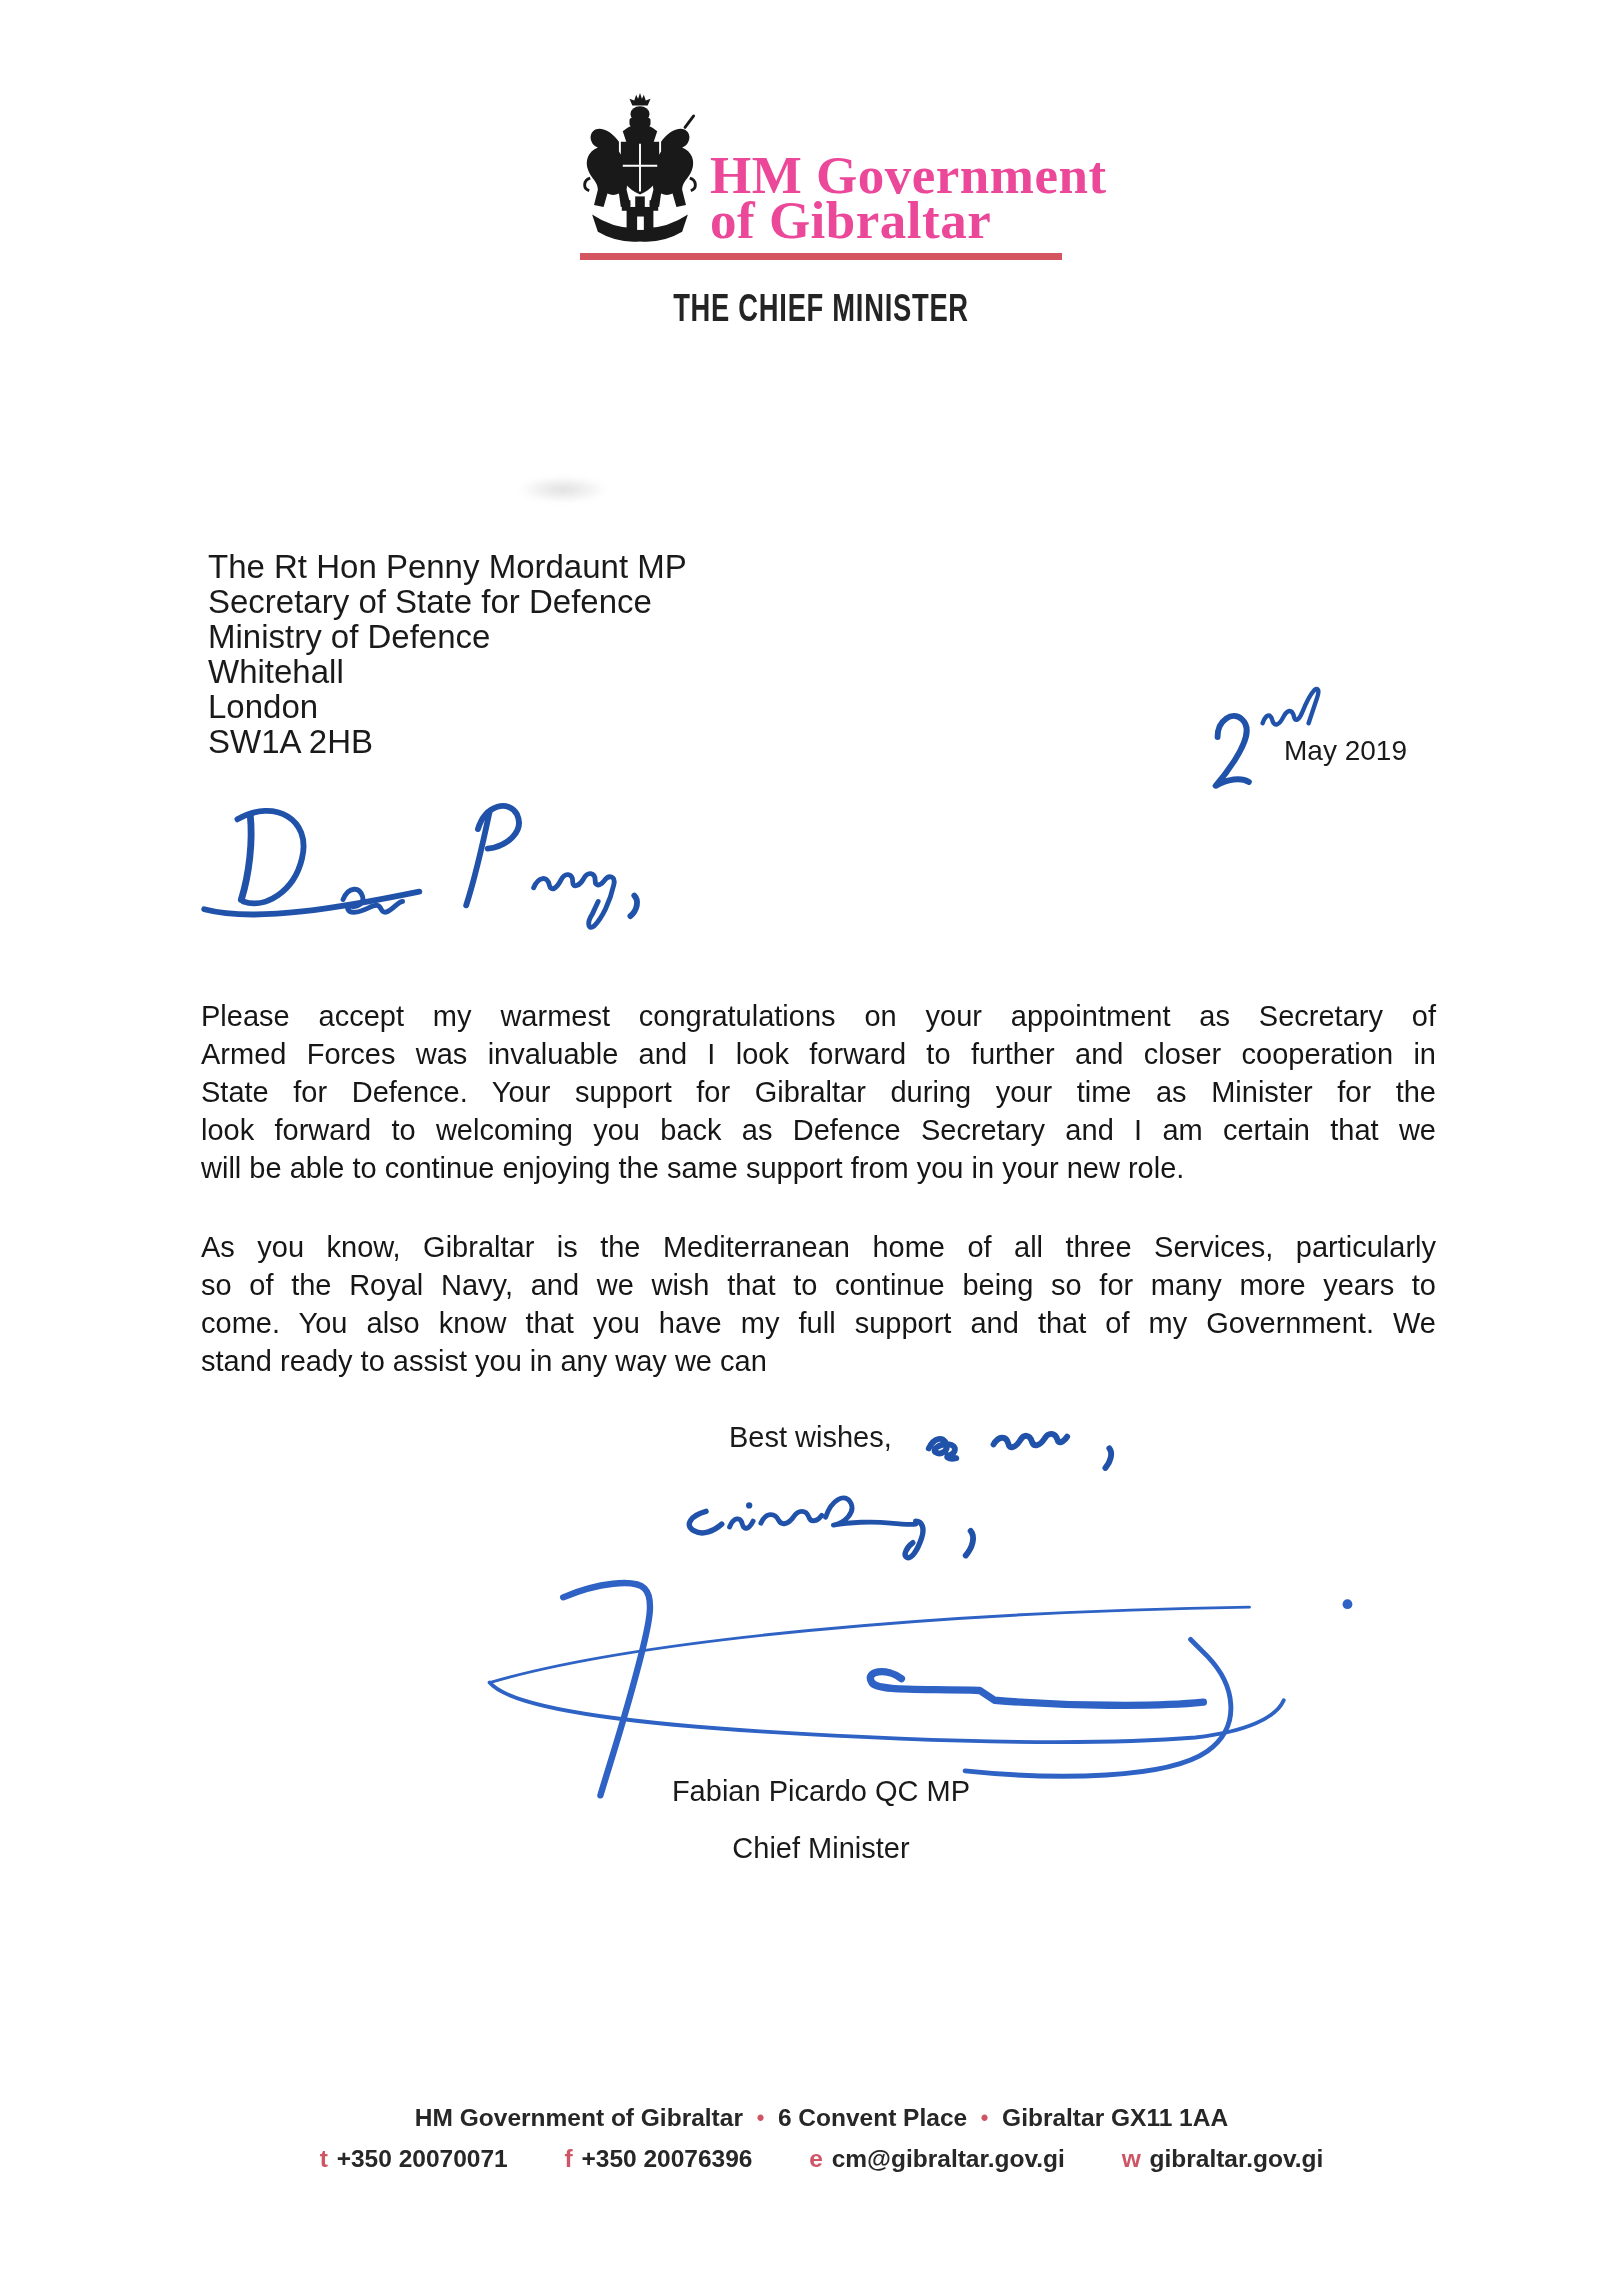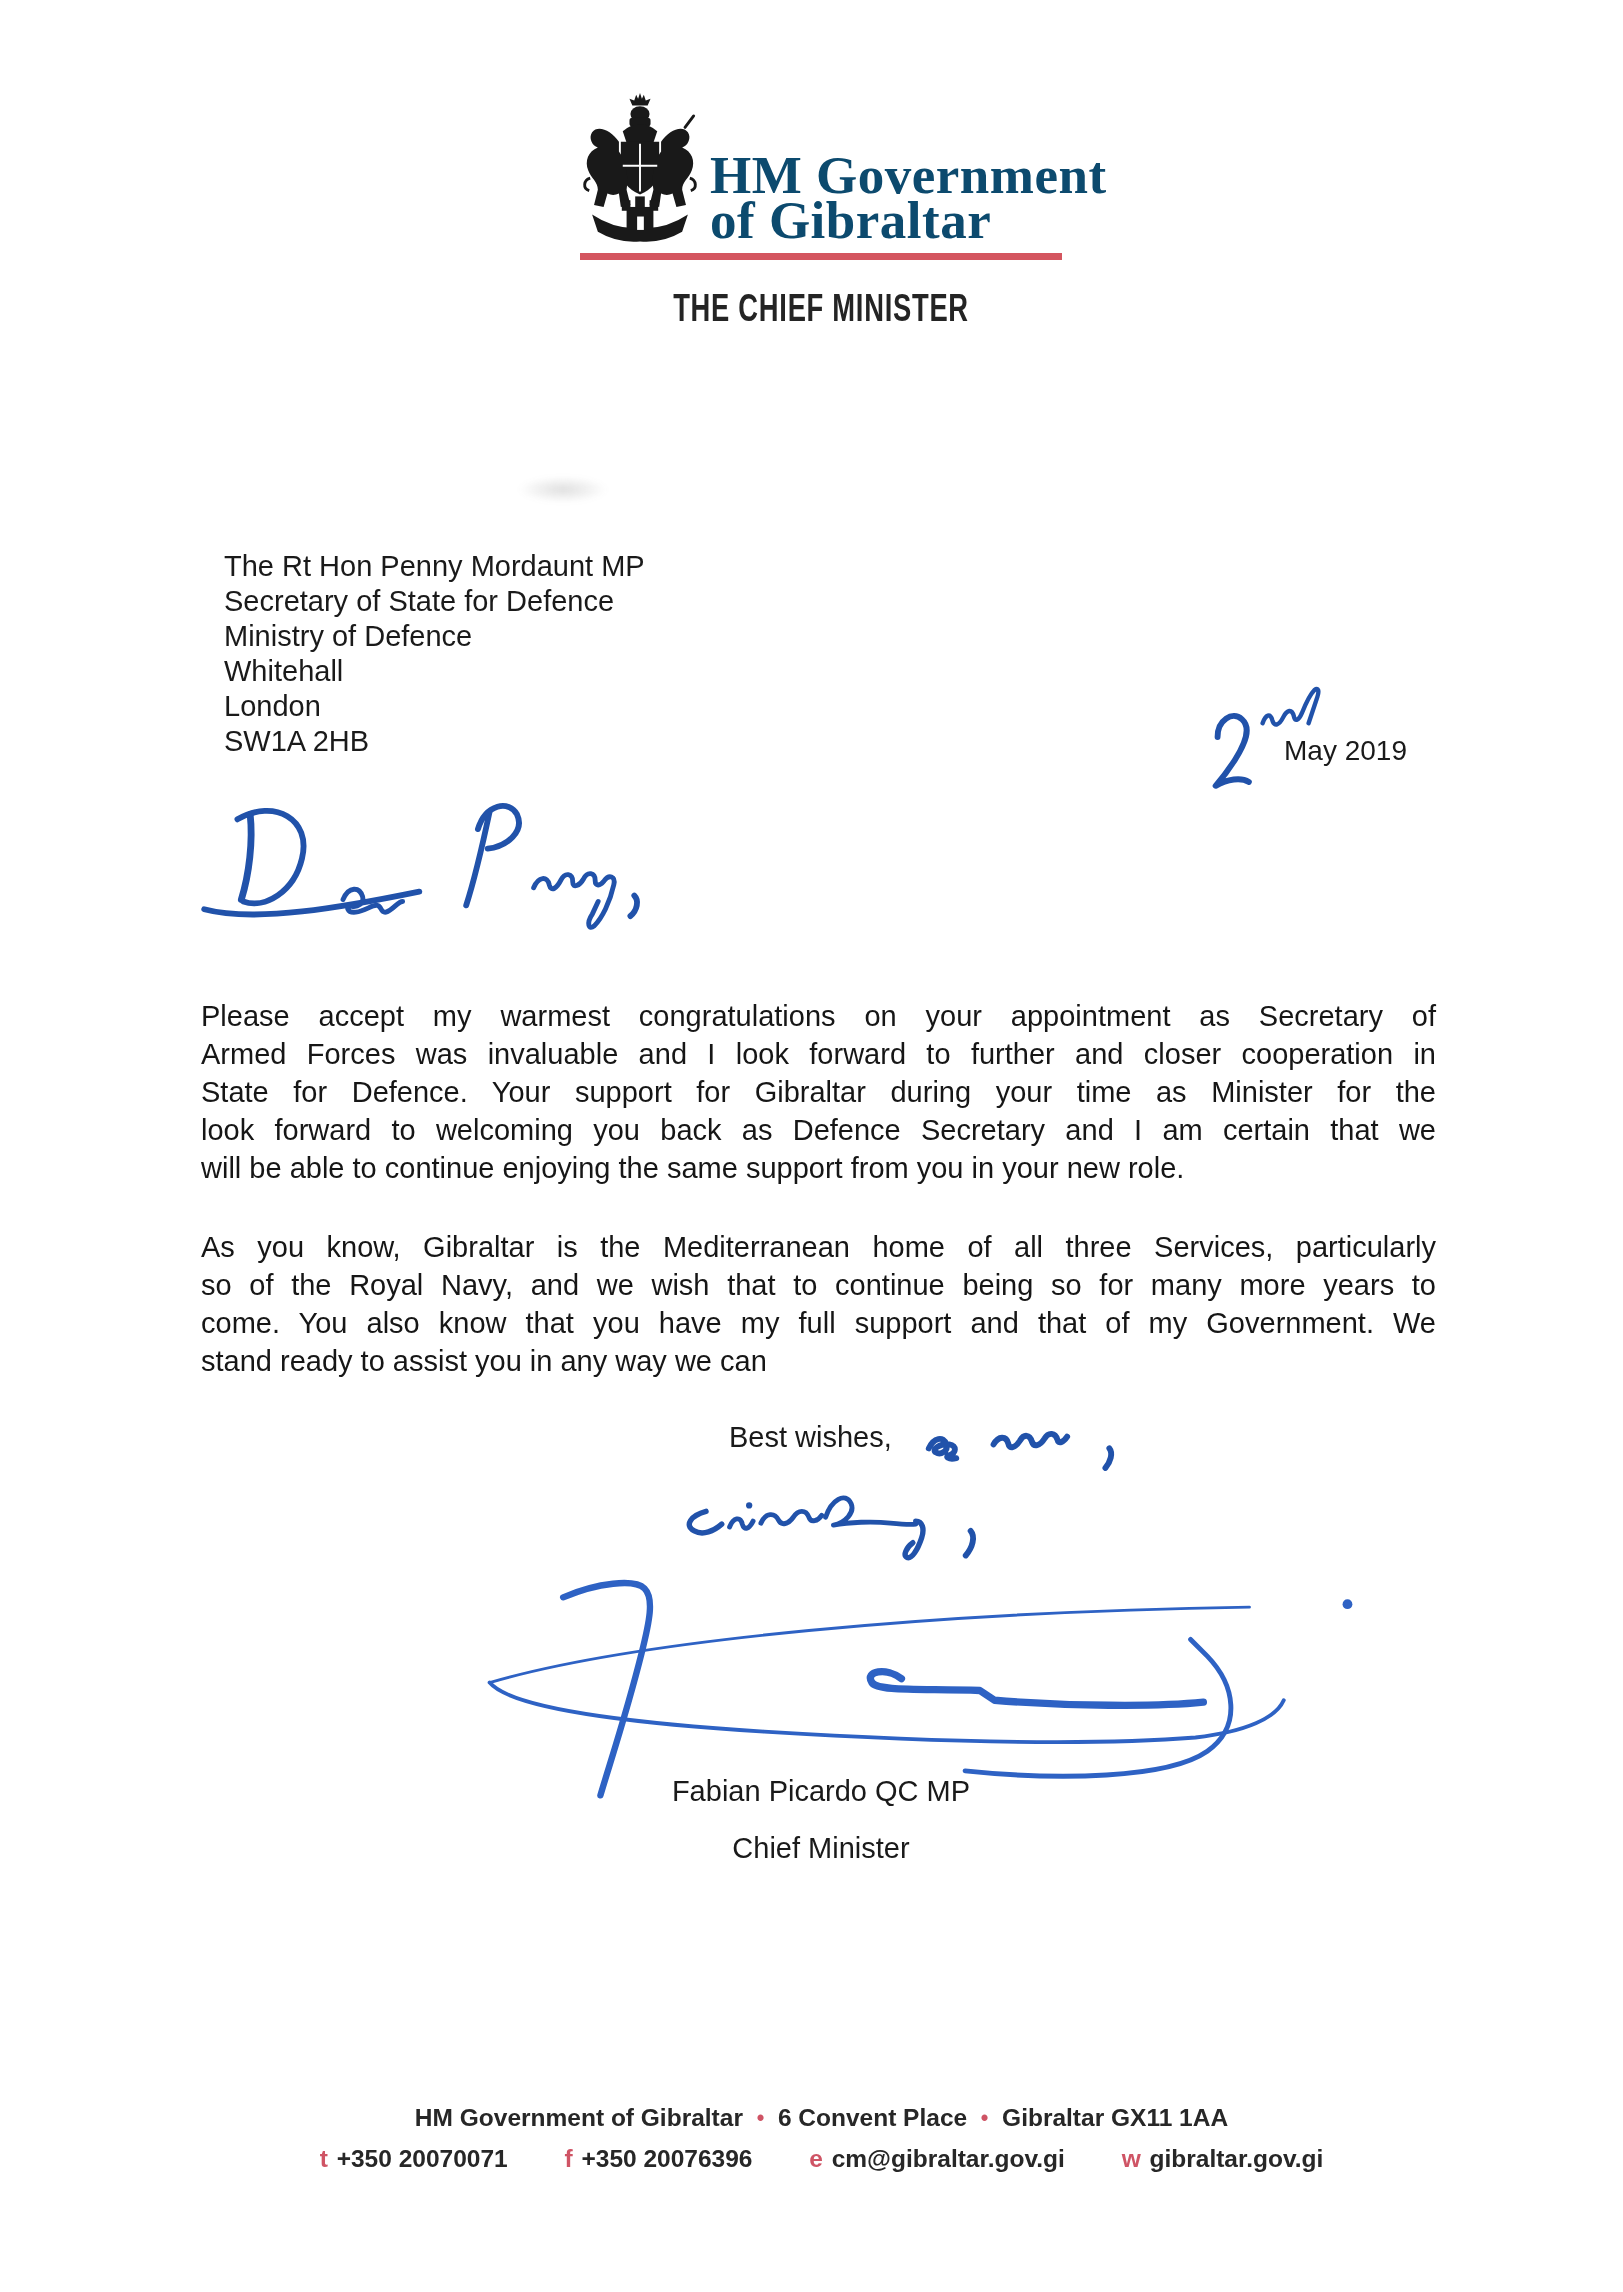--- a/index.html
+++ b/index.html
@@ -17,36 +17,36 @@
     background:#ffffff;
     font-family:"Liberation Sans",sans-serif;
     color:var(--text);
     overflow:hidden;
   }
   
   .crest{position:absolute;left:582px;top:92px;width:116px;height:159px;}
   .org-name{
     position:absolute;left:710px;top:153px;
     font-family:"Liberation Serif","DejaVu Serif",serif;
-    font-weight:700;font-size:53px;line-height:45px;color:#0c4a6e;
+    font-weight:700;font-size:53px;line-height:45px;color:#ec4899;
     letter-spacing:0.5px;white-space:nowrap;
   }
   .red-rule{position:absolute;left:580px;top:253px;width:482px;height:6.9px;background:var(--accent-red);}
   .office-title{
     position:absolute;left:580px;top:287px;width:482px;
     text-align:center;font-weight:700;font-size:38px;letter-spacing:1px;
     color:#242424;transform:scaleX(0.72);transform-origin:50% 50%;white-space:nowrap;
   }
   .smudge{
     position:absolute;left:518px;top:476px;width:90px;height:27.4px;border-radius:50%;
     background:radial-gradient(ellipse at center,rgba(80,80,80,0.18),rgba(120,120,120,0.0) 70%);
     filter:blur(2.9px);
   }
   
-  .recipient{position:absolute;left:208px;top:549px;font-size:29px;line-height:35px;margin-left:16px;}
+  .recipient{position:absolute;left:208px;top:549px;font-size:33px;line-height:35px;}
   .hand-date{position:absolute;left:1198px;top:678px;width:137px;height:113px;}
   .typed-date{position:absolute;left:1284px;top:735px;font-size:28px;white-space:nowrap;text-align:center;}
   
   .hand{position:absolute;}
   .hand path,.hand line{fill:none;stroke:var(--ink);stroke-linecap:round;stroke-linejoin:round;}
   .hand .dotfill{fill:var(--ink);stroke:none;}
   .sig path{stroke:var(--ink2);}
   .sig .dotfill{fill:var(--ink2);}
   
   .para{position:absolute;left:201px;width:1235px;font-size:29px;color:#161616;}

